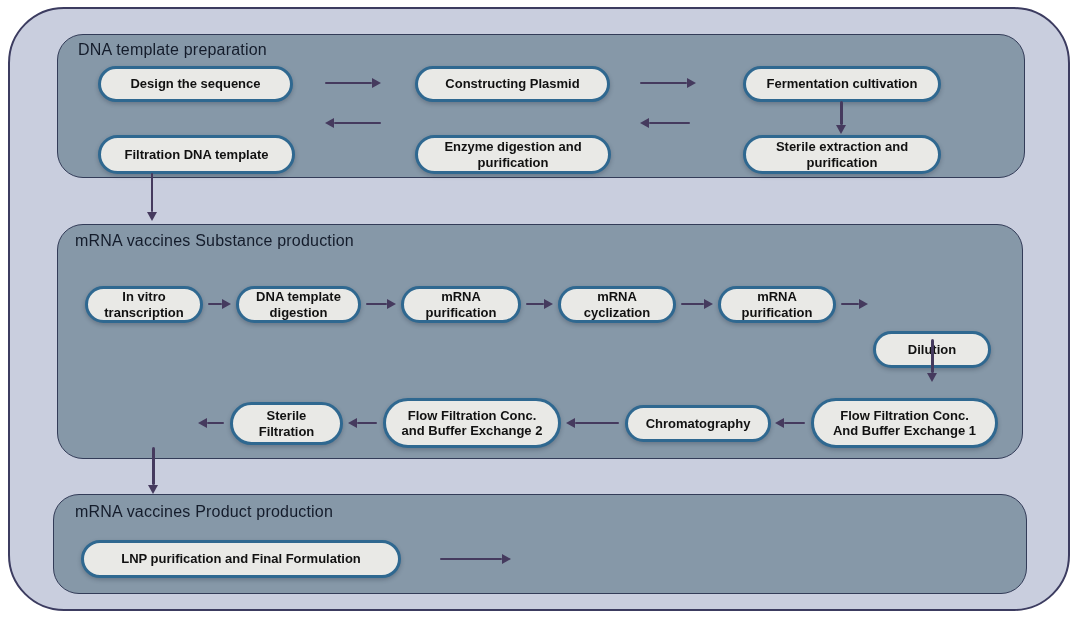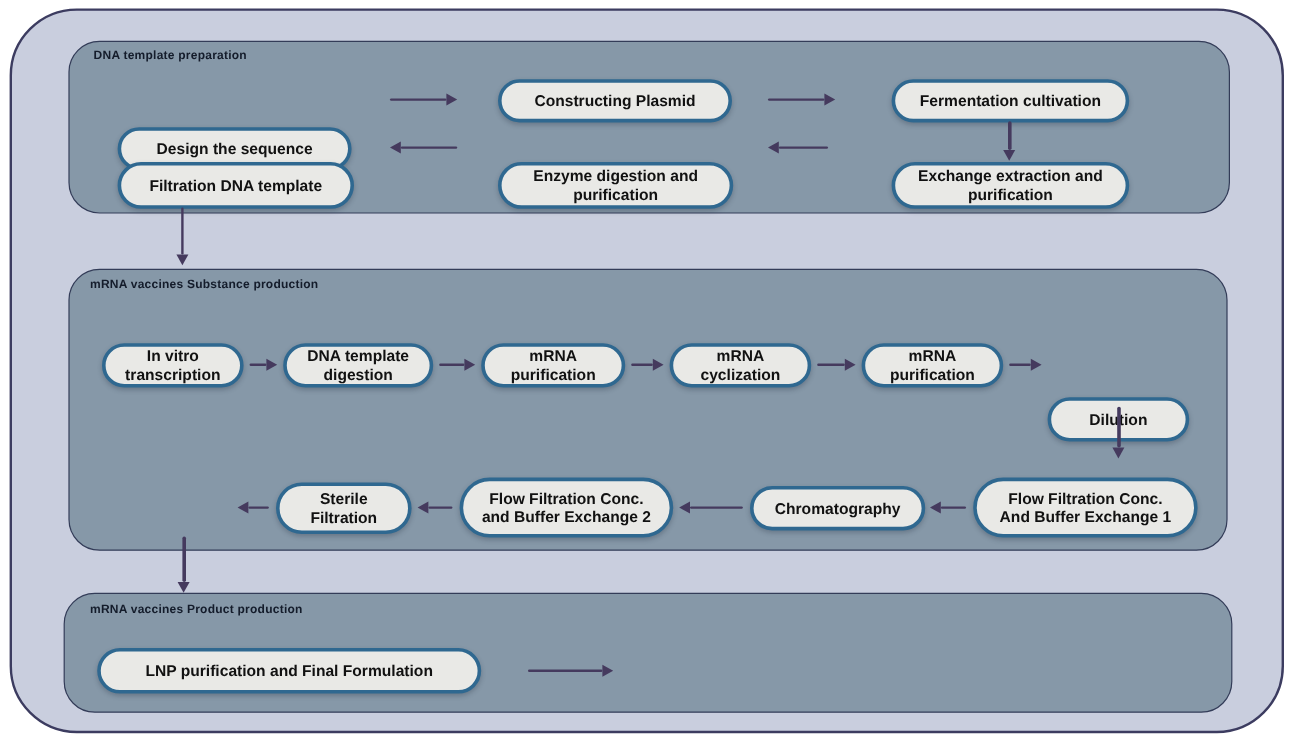--- a/index.html
+++ b/index.html
@@ -16,21 +16,21 @@
     border-radius: 56px; box-sizing: border-box;
   }
   .panel {
     position: absolute;
     background: var(--section-panel, #8698a8);
     border: 1.5px solid var(--section-border, #333c58);
     border-radius: 26px; box-sizing: border-box;
   }
   .panel-title {
     position: absolute; margin: 0;
-    font-size: 10px; font-weight: 700;
+    font-size: 16px; font-weight: 400;
     color: var(--title-text, #141c2b); letter-spacing: .2px;
   }
   .node {
     position: absolute; display: flex; align-items: center; justify-content: center;
     text-align: center; white-space: pre-line;
     background: var(--node-fill, #e9e9e6);
     border: 3px solid var(--node-border, #2f6890);
     border-radius: 999px;
     font-size: 13px; font-weight: 700; line-height: 1.16;
     color: var(--node-text, #111111);
@@ -58,29 +58,29 @@
 </style>
 </head>
 <body>
 
 <div class="canvas">
   <div class="outer">
 
     <section class="panel" style="left:47px; top:25px; width:968px; height:144px;">
       <h2 class="panel-title" style="left:20px; top:6px;">DNA template preparation</h2>
 
-      <div class="node" style="left:40px; top:31px; width:195px; height:36px;margin-top:40px;">Design the sequence</div>
+      <div class="node" style="left:40px; top:31px; width:195px; height:36px;">Design the sequence</div>
       <div class="arr h right" style="left:267px; top:46.5px; width:47px;"></div>
       <div class="node" style="left:357px; top:31px; width:195px; height:36px;">Constructing Plasmid</div>
       <div class="arr h right" style="left:582px; top:46.5px; width:47px;"></div>
       <div class="node" style="left:685px; top:31px; width:198px; height:36px;">Fermentation cultivation</div>
 
       <div class="arr v down" style="left:782px; top:66px; height:24px;"></div>
 
-      <div class="node" style="left:685px; top:100px; width:198px; height:39px;">Exchange extraction and
+      <div class="node" style="left:685px; top:100px; width:198px; height:39px;">Sterile extraction and
 purification</div>
       <div class="arr h left" style="left:591px; top:86.5px; width:41px;"></div>
       <div class="node" style="left:357px; top:100px; width:196px; height:39px;">Enzyme digestion and
 purification</div>
       <div class="arr h left" style="left:276px; top:86.5px; width:47px;"></div>
       <div class="node" style="left:40px; top:100px; width:197px; height:39px;">Filtration DNA template</div>
     </section>
 
     <div class="arr v down" style="left:140.5px; top:164px; height:39px;"></div>
 

